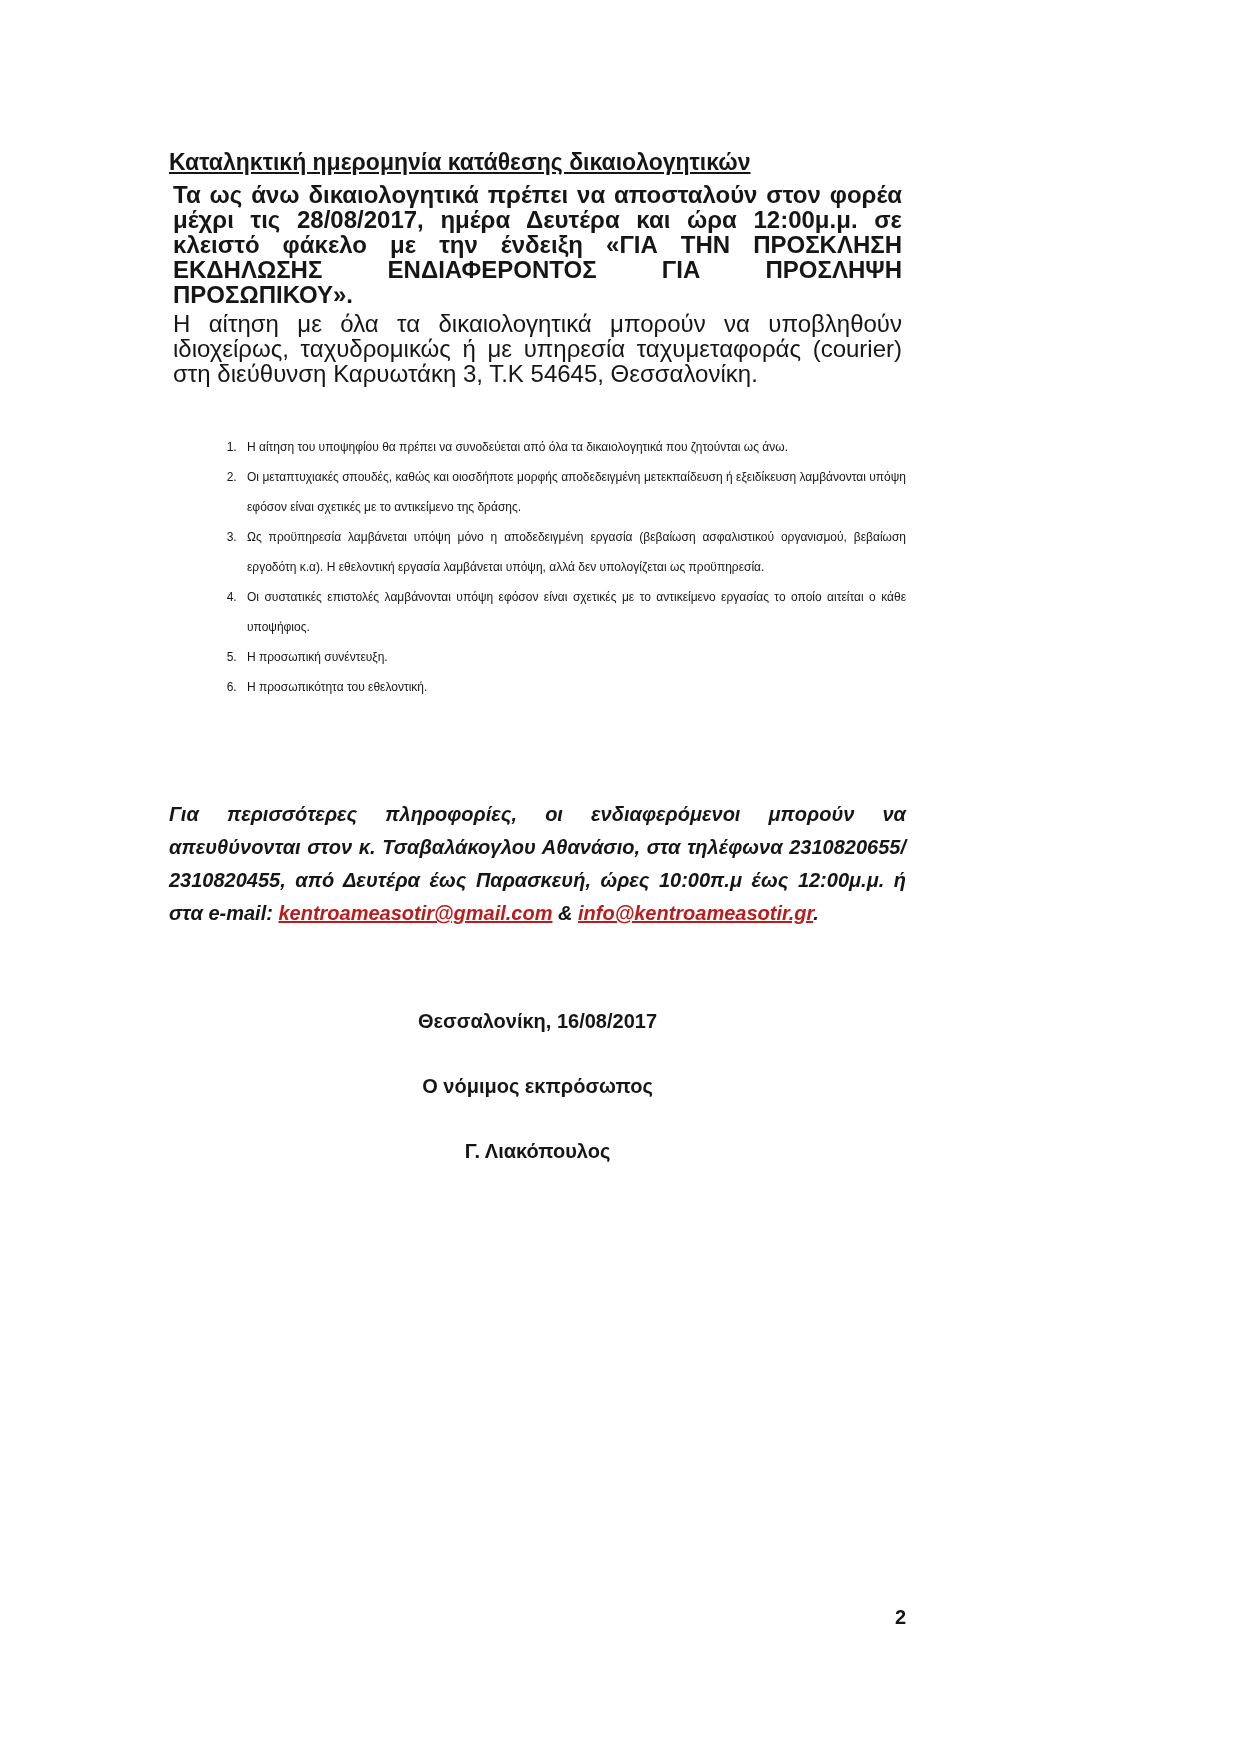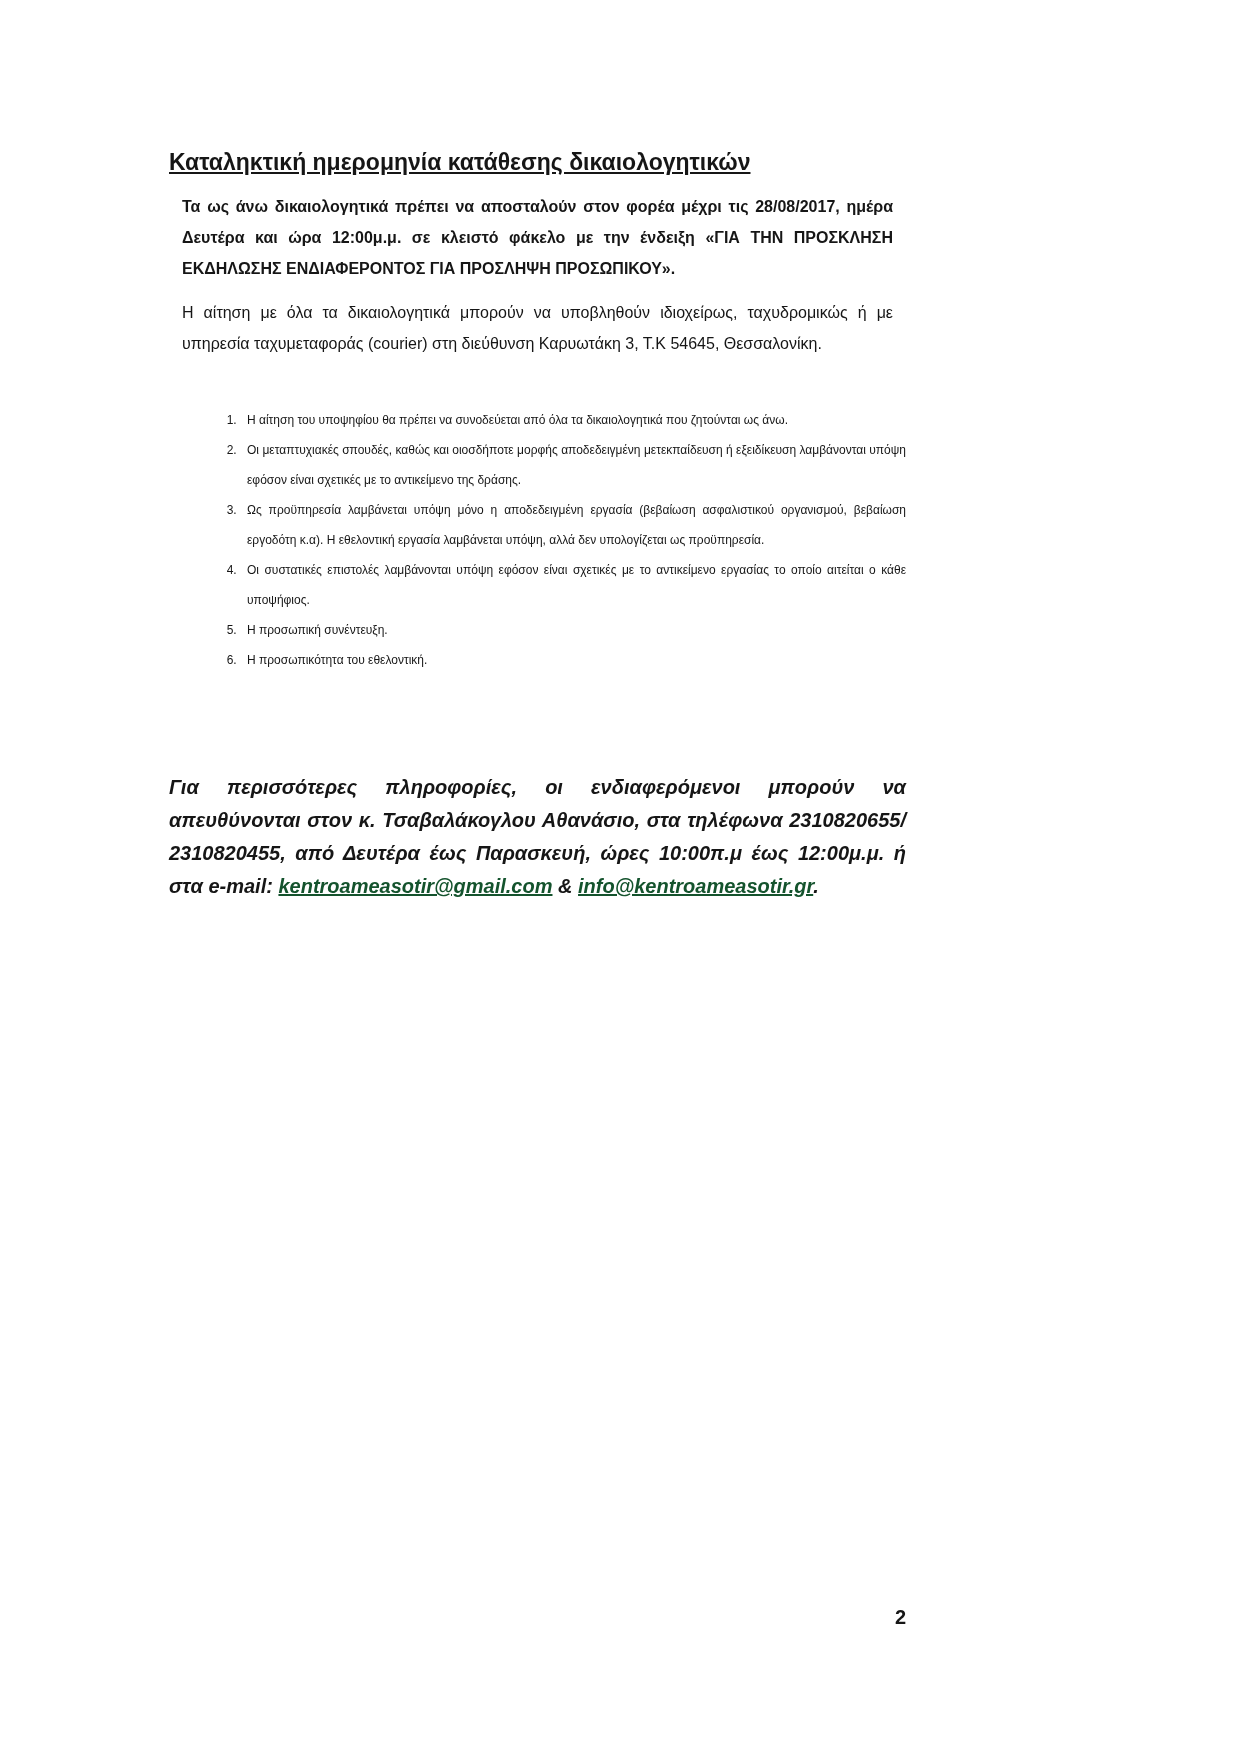--- a/index.html
+++ b/index.html
@@ -15,24 +15,24 @@
   .content { padding: 147px 186px 0 169px; }
 
   h1.doc-heading {
     font-size: 23px;
     font-weight: bold;
     text-decoration: underline;
     margin: 0 0 4px 0;
     line-height: 31px;
   }
   p.para {
-    font-size: 16px;
-    line-height: 31px;
+    font-size: 24px;
+    line-height: 25px;
     text-align: justify;
-    margin: 13px;
+    margin: 4px;
   }
   p.para.bold { font-weight: bold; }
 
   h2.section-heading {
     font-size: 20px;
     font-weight: bold;
     margin: 52px 0 0 0;
     line-height: 26px;
   }
 
@@ -50,21 +50,21 @@
 
   p.contact {
     margin: 96px 0 0 0;
     font-size: 20px;
     line-height: 33px;
     text-align: justify;
     font-weight: bold;
     font-style: italic;
   }
   a.email-link {
-    color: #14532d;
+    color: #b91c1c;
     text-decoration: underline;
     font-weight: bold;
     font-style: italic;
     cursor: pointer;
   }
 
   .sign {
     margin-top: 76px;
     text-align: center;
     font-weight: bold;
@@ -105,17 +105,22 @@
       <li>Οι συστατικές επιστολές λαμβάνονται υπόψη εφόσον είναι σχετικές με το αντικείμενο εργασίας το οποίο αιτείται ο κάθε υποψήφιος.</li>
       <li>Η προσωπική συνέντευξη.</li>
       <li>Η προσωπικότητα του εθελοντική.</li>
     </ol>
 
     <p class="contact"><span>Για περισσότερες πληροφορίες, οι ενδιαφερόμενοι μπορούν να απευθύνονται στον κ. Τσαβαλάκογλου Αθανάσιο, στα τηλέφωνα 2310820655/ 2310820455, από Δευτέρα έως Παρασκευή, ώρες 10:00π.μ έως 12:00μ.μ. ή στα e-mail:</span>
       <a class="email-link">kentroameasotir@gmail.com</a>
       <span>&amp;</span>
       <a class="email-link">info@kentroameasotir.gr</a><span>.</span></p>
 
+    <div class="sign">
+      <p>Θεσσαλονίκη, 16/08/2017</p>
+      <p>Ο νόμιμος εκπρόσωπος</p>
+      <p>Γ. Λιακόπουλος</p>
+    </div>
 
   </div>
 
   <div class="page-number">2</div>
 </div>
 
 </body></html>

